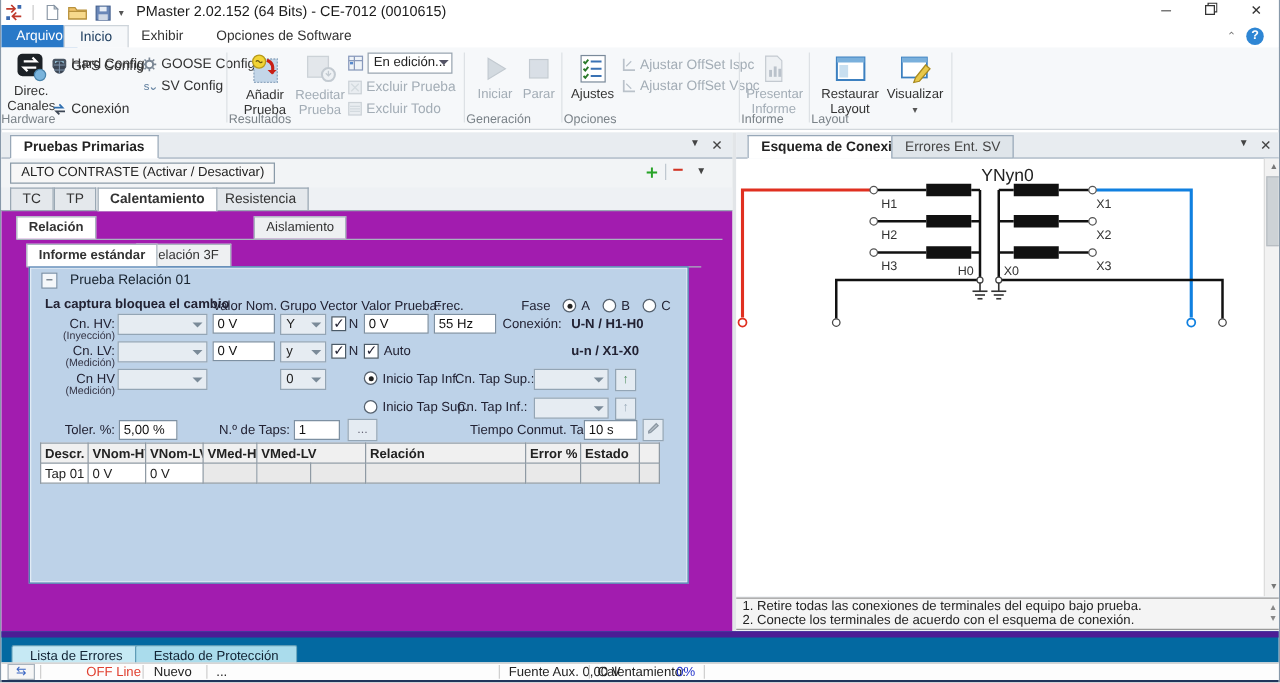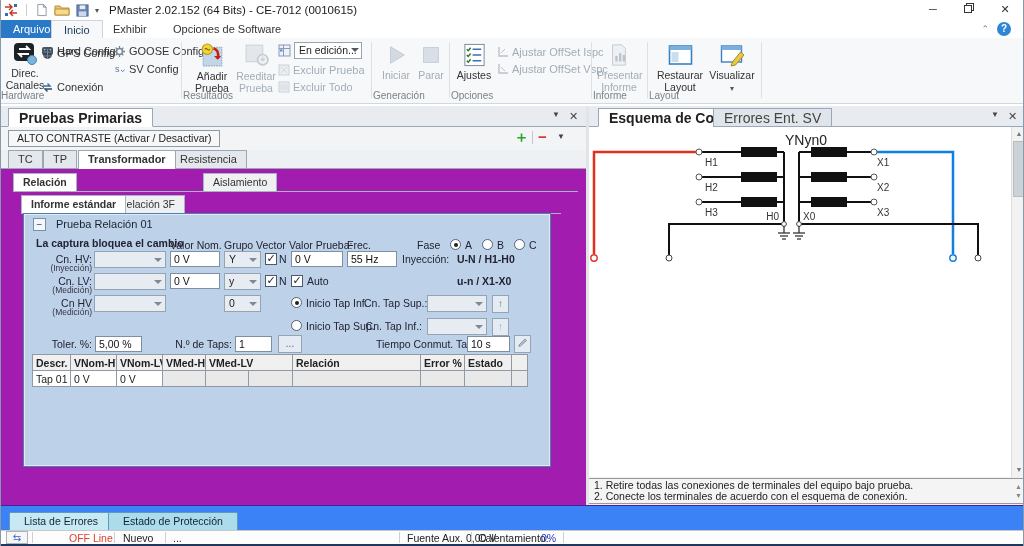--- a/index.html
+++ b/index.html
@@ -41,21 +41,21 @@
             line-height:15px; padding-left:4px; color:#222; }
   .rcombo .arr { position:absolute; right:2px; top:5px; border:4px solid transparent; border-top-color:#556; }
 
   
   .lp { position:absolute; left:0; top:106px; width:585px; height:399px; background:#eef1f4; }
   .rp { position:absolute; left:588px; top:106px; width:436px; height:399px; background:#eef1f4; }
   .splitter { position:absolute; left:585px; top:106px; width:3px; height:399px; background:#e2e5e8; }
 
   .ptabstrip { position:absolute; left:0; top:0; right:0; height:21px; border-bottom:1px solid #98a8b8; background:#e8ecf0; }
   .ptab { position:absolute; top:2px; height:19px; line-height:18px; padding:0 10px; background:#fff;
-          border:1px solid #98a8b8; border-bottom:1px solid #fff; font-weight:bold; font-size:14px; }
+          border:1px solid #98a8b8; border-bottom:1px solid #fff; font-weight:bold; font-size:11px; }
   .ptab.inactive { background:#dfe5ea; font-weight:normal; border-bottom:1px solid #98a8b8; color:#444; }
   .pstrip-ico { position:absolute; top:4px; font-size:11px; color:#444; }
 
   .lp-toolbar { position:absolute; left:0; top:21px; right:0; height:23px; background:#f2f4f6; }
   .contrast-btn { position:absolute; left:7px; top:3px; height:17px; line-height:15px; padding:0 8px;
                   background:#f7f7f7; border:1px solid #8a9aa8; font-size:10.5px; color:#222; }
   .plus { color:#27a327; font-weight:bold; font-size:15px; }
   .minus { color:#d23424; font-weight:bold; font-size:15px; }
 
   .maintabs { position:absolute; left:0; top:44px; right:0; height:18px; }
@@ -97,21 +97,21 @@
   
   .canvas { position:absolute; left:0; top:21px; right:0; height:350px; background:#fff; }
   .vscroll { position:absolute; right:0; top:0; width:14px; bottom:0; background:#f2f2f2; border-left:1px solid #ddd; }
   .vscroll .sarr { position:absolute; left:0; width:14px; height:14px; text-align:center; font-size:7px; color:#777; line-height:14px; background:#f2f2f2; }
   .vscroll .thumb { position:absolute; left:1px; top:14px; width:12px; height:56px; background:#cdd2d6; border:1px solid #b8bdc2; }
   .instrbox { position:absolute; left:0; right:0; top:372px; height:26px; background:#f4f4f4; border-top:1px solid #999;
               border-bottom:1px solid #999; padding:1px 5px; overflow:hidden; font-size:10.5px; line-height:11px; color:#222; }
   .instr-arr { position:absolute; right:3px; font-size:7px; color:#888; }
 
   
-  .bottombar { position:absolute; left:0; top:505px; right:0; height:25px; background:#3b82f6; border-top:1px solid #4c1d95; }
+  .bottombar { position:absolute; left:0; top:505px; right:0; height:25px; background:#0369a1; border-top:5px solid #4c1d95; }
   .btab { position:absolute; top:6px; height:19px; line-height:17px; padding:0 14px; font-size:10.5px; color:#123;
           background:#aadcec; border:1px solid #5e9cb6; border-bottom:none; border-radius:2px 2px 0 0; }
   .btab.first { background:#c6e9f4; }
   .statusbar { position:absolute; left:0; top:530px; right:0; height:14px; background:#fdfdfd; border-top:1px solid #c8c8c8; }
   .sb-item { position:absolute; top:1px; font-size:10.5px; color:#222; line-height:12px; }
   .sb-sep { position:absolute; top:1px; width:1px; height:11px; background:#d0d0d0; }
   .sb-btn { position:absolute; left:5px; top:0; width:22px; height:13px; border:1px solid #aab4be; background:#f6f6f6;
             text-align:center; line-height:11px; font-size:10px; color:#3a66c4; }
   .bottomedge { position:absolute; left:0; right:0; bottom:0; height:2px; background:#20365c; }
 </style>
@@ -353,21 +353,21 @@
     <div class="lp-toolbar">
       <span class="contrast-btn">ALTO CONTRASTE (Activar / Desactivar)</span>
       <span class="abs plus" style="left:513px;top:1px">＋</span>
       <span class="abs" style="left:531px;top:4px;width:1px;height:13px;background:#c0c8d0"></span>
       <span class="abs minus" style="left:537px;top:1px">−</span>
       <span class="abs" style="left:556px;top:5px;font-size:8px;color:#444">▼</span>
     </div>
     <div class="maintabs">
       <span class="mtab" style="left:7px">TC</span>
       <span class="mtab" style="left:42px">TP</span>
-      <span class="mtab active" style="left:77px">Transformador</span>
+      <span class="mtab active" style="left:77px">Calentamiento</span>
       <span class="mtab" style="left:169px">Resistencia</span>
     </div>
     <div class="contentbox">
 
       <div class="subtabs" style="left:12px;top:4px;right:8px">
         <span class="stab active" style="left:0">Relación</span>
         <span class="stab" style="left:190px">Aislamiento</span>
         <span class="tabline" style="left:0;right:0;top:18px"></span>
       </div>
 
@@ -402,21 +402,21 @@
           </span>
         <span class="inp" style="left:146px;top:37px;width:50px">0 V</span>
         <span class="cmb" style="left:200px;top:37px;width:37px">
             <span style="position:absolute;left:4px;top:1px;font-size:10.5px">Y</span>
             <span class="arr"></span>
           </span>
         <span class="chk on" style="left:241px;top:39px"></span>
         <span class="flabel" style="left:255px;top:39px">N</span>
         <span class="inp" style="left:267px;top:37px;width:52px">0 V</span>
         <span class="inp" style="left:323px;top:37px;width:50px">55 Hz</span>
-        <span class="flabel" style="left:378px;top:39px">Inyección:</span>
+        <span class="flabel" style="left:378px;top:39px">Conexión:</span>
         <span class="flabel b" style="left:433px;top:39px">U-N / H1-H0</span>
 
         <span class="flabel r" style="left:8px;top:61px;width:60px">Cn. LV:</span>
         <span class="flabel sub r" style="left:8px;top:71px;width:60px">(Medición)</span>
         <span class="cmb" style="left:70px;top:59px;width:72px">
             <span class="arr"></span>
           </span>
         <span class="inp" style="left:146px;top:59px;width:50px">0 V</span>
         <span class="cmb" style="left:200px;top:59px;width:37px">
             <span style="position:absolute;left:4px;top:1px;font-size:10.5px">y</span>

